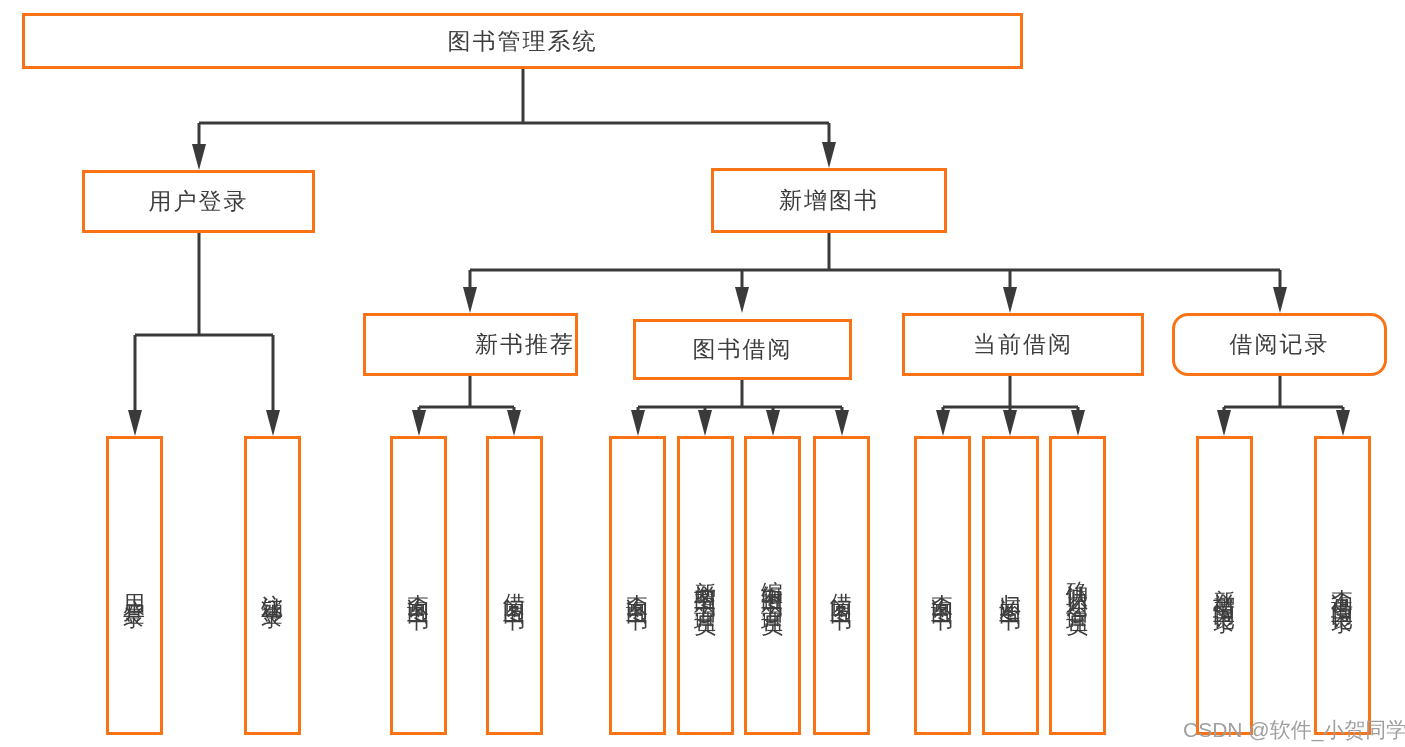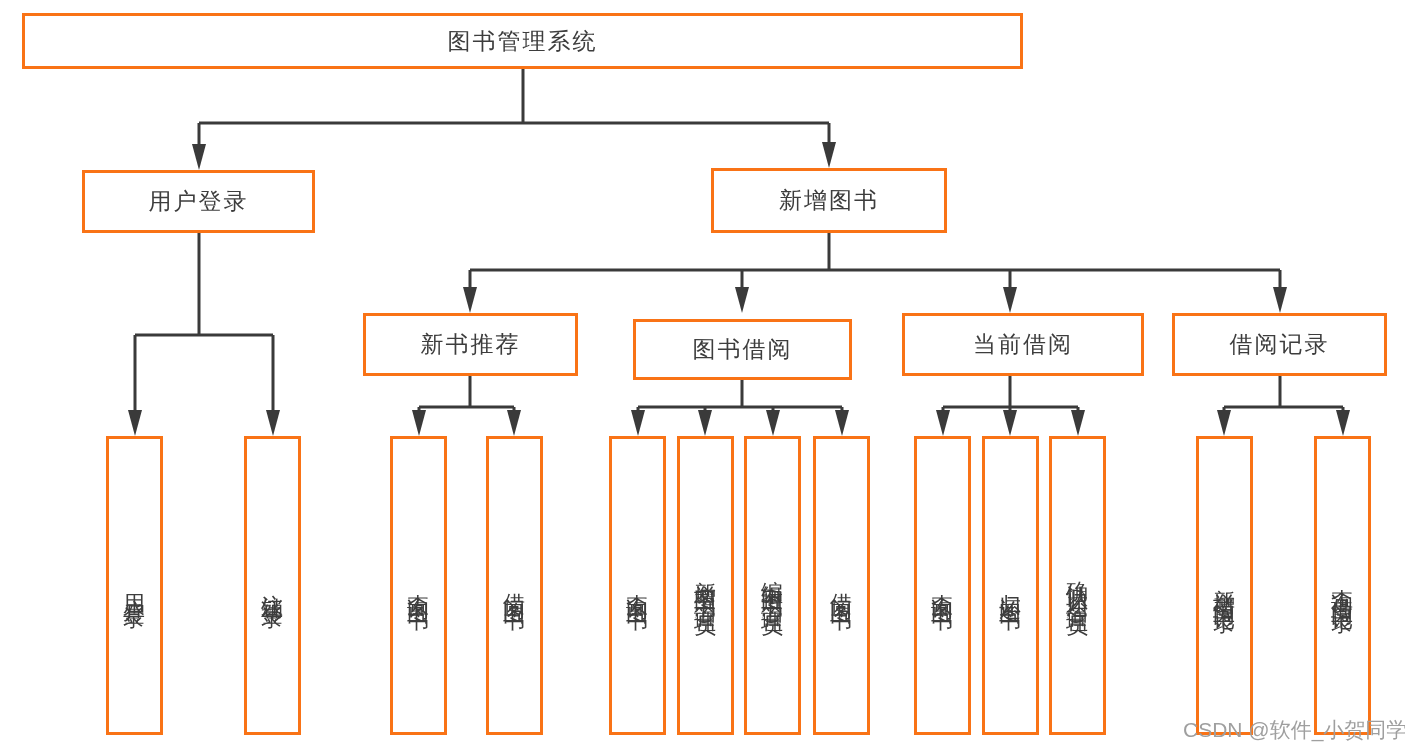--- a/index.html
+++ b/index.html
@@ -36,24 +36,24 @@
     font-size: 22px;
     letter-spacing: 5px;
     line-height: 1.05;
     top: 436px;
     width: 57px;
     height: 299px;
   }
   .root-box   { left: 22px;  top: 13px;  width: 1001px; height: 56px; }
   .l2-a       { left: 82px;  top: 170px; width: 233px;  height: 63px; }
   .l2-b       { left: 711px; top: 168px; width: 236px;  height: 65px; }
-  .l3-a       { left: 363px; top: 313px; width: 215px;  height: 63px; }
+  .l3-a       { left: 363px; top: 313px; width: 215px;  height: 63px; justify-content: flex-end; }
   .l3-b       { left: 633px; top: 313px; width: 219px;  height: 61px; margin-top: 6px; }
   .l3-c       { left: 902px; top: 313px; width: 242px;  height: 63px; }
-  .l3-d       { left: 1172px;top: 313px; width: 215px;  height: 63px; }
+  .l3-d       { left: 1172px;top: 313px; width: 215px;  height: 63px; border-radius: 16px; }
   .leaf-1  { left: 106px;  }
   .leaf-2  { left: 244px;  }
   .leaf-3  { left: 390px;  }
   .leaf-4  { left: 486px;  }
   .leaf-5  { left: 609px;  }
   .leaf-6  { left: 677px;  }
   .leaf-7  { left: 744px;  }
   .leaf-8  { left: 813px;  }
   .leaf-9  { left: 914px;  }
   .leaf-10 { left: 982px;  }

